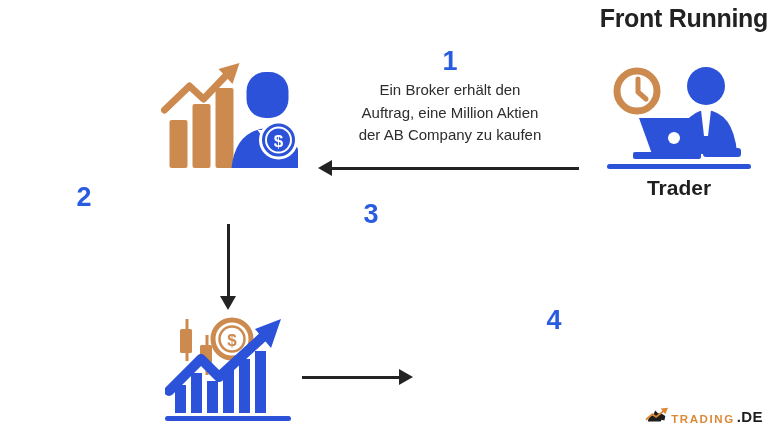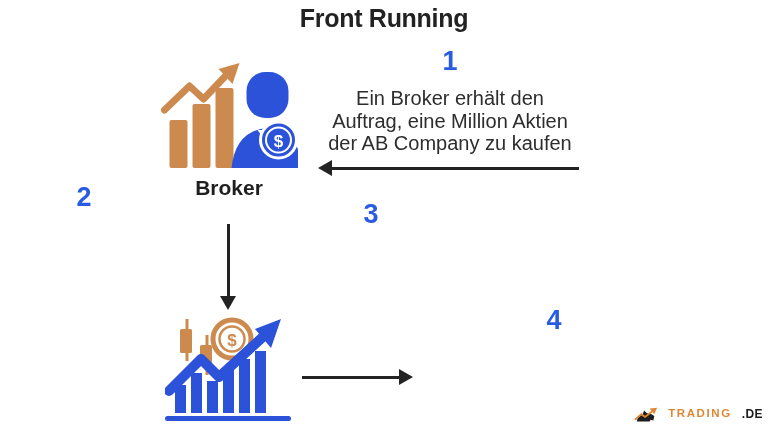--- a/index.html
+++ b/index.html
@@ -9,21 +9,21 @@
     width: 768px;
     height: 429px;
     background: #ffffff;
     overflow: hidden;
     font-family: "Liberation Sans", sans-serif;
     color: #2d2d2d;
   }
   .title {
     position: absolute;
     top: 4px; left: 0; width: 768px;
-    text-align: center;
+    text-align: right;
     font-size: 25px;
     font-weight: 800;
     color: #222222;
     letter-spacing: -0.3px;
   }
   .actor { position: absolute; text-align: center; }
   .actor-broker { left: 158px; top: 60px; width: 142px; }
   .actor-trader { left: 604px; top: 62px; width: 150px; }
   .actor svg { display: block; margin: 0 auto; }
   .actor-label {
@@ -33,22 +33,22 @@
     color: #1f1f1f;
   }
   .step { position: absolute; text-align: center; }
   .step .num {
     font-size: 27px;
     font-weight: 800;
     color: #2a5ce2;
     line-height: 1.15;
   }
   .step .txt {
-    margin-top: 10px;
-    font-size: 20px;
+    margin-top: 2px;
+    font-size: 15px;
     line-height: 22.5px;
     color: #2d2d2d;
     white-space: pre-line;
   }
   .step-1 { left: 315px; top: 46px;  width: 270px; }
   .step-2 { left: 0px;   top: 182px; width: 168px; }
   .step-3 { left: 287px; top: 199px; width: 168px; }
   .step-4 { left: 418px; top: 305px; width: 272px; }
 
   .arrow { position: absolute; }
@@ -78,31 +78,31 @@
     border-bottom: 8px solid transparent;
     border-left: 14px solid #232323;
   }
 
   .growth { position: absolute; left: 165px; top: 312px; }
 
   .logo {
     position: absolute;
     right: 5px; bottom: 4px;
     display: flex;
-    align-items: flex-start;
-    gap: 10px;
+    align-items: flex-end;
+    gap: 2px;
   }
   .logo-brand {
     font-size: 11.5px;
     font-weight: bold;
     letter-spacing: 1.6px;
     color: #dd8836;
   }
   .logo-tld {
-    font-size: 12px;
+    font-size: 15px;
     font-weight: bold;
     letter-spacing: 0.4px;
     color: #1d1d1d;
   }
 </style>
 </head>
 <body>
 
 <div class="canvas">
 
@@ -124,23 +124,43 @@
         <path d="M70 108 q4 -38 36 -40 q31 2 35 40 z" fill="#2b52d9"></path>
         <polygon points="96,70 116,70 106,84" fill="#ffffff"></polygon>
         <polygon points="102,71 110,71 112,95 106,104 100,95" fill="#2b52d9"></polygon>
       </g>
       <g>
         <circle cx="117" cy="80" r="18" fill="#2b52d9" stroke="#ffffff" stroke-width="3"></circle>
         <circle cx="117" cy="80" r="12.5" fill="none" stroke="#ffffff" stroke-width="2"></circle>
         <text x="117" y="86.5" text-anchor="middle" font-size="17" font-weight="bold" fill="#ffffff" font-family="Liberation Sans, sans-serif">$</text>
       </g>
     </svg>
-    <div class="actor-label">Broker</div>
-  </div>
-
+  </div>
+
+  <div class="actor actor-trader">
+    <svg width="148" height="110" viewBox="0 0 148 110">
+      <g>
+        <circle cx="32" cy="29" r="20" fill="none" stroke="#cd8a4f" stroke-width="7"></circle>
+        <path d="M33 17 V30 L41 37" stroke="#cd8a4f" stroke-width="5" fill="none" stroke-linecap="round" stroke-linejoin="round"></path>
+      </g>
+      <g>
+        <circle cx="101" cy="24" r="19" fill="#2b52d9"></circle>
+        <path d="M72 90 q4 -40 29 -42 q27 2 31 42 z" fill="#2b52d9"></path>
+        <polygon points="96,48 106,48 103,74 99,74" fill="#ffffff"></polygon>
+        <rect x="98" y="86" width="38" height="9" rx="3" fill="#2b52d9"></rect>
+      </g>
+      <g>
+        <polygon points="34,56 88,56 101,92 47,92" fill="#2b52d9"></polygon>
+        <circle cx="69" cy="76" r="6" fill="#ffffff"></circle>
+        <rect x="28" y="90" width="68" height="7" rx="2" fill="#2b52d9"></rect>
+      </g>
+      <rect x="2" y="102" width="144" height="5" rx="2.5" fill="#2b52d9"></rect>
+    </svg>
+    <div class="actor-label">Trader</div>
+  </div>
 
   <div class="step step-1">
     <div class="num">1</div>
     <div class="txt">Ein Broker erhält den
 Auftrag, eine Million Aktien
 der AB Company zu kaufen</div>
   </div>
   <div class="step step-2">
     <div class="num">2</div>
   </div>

